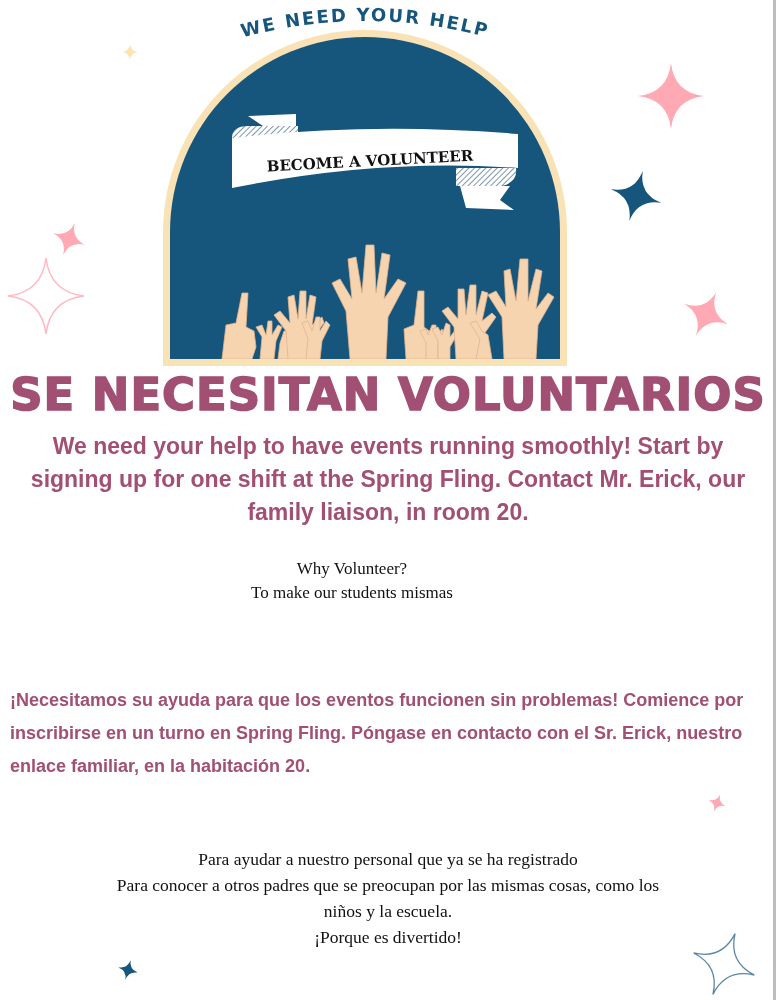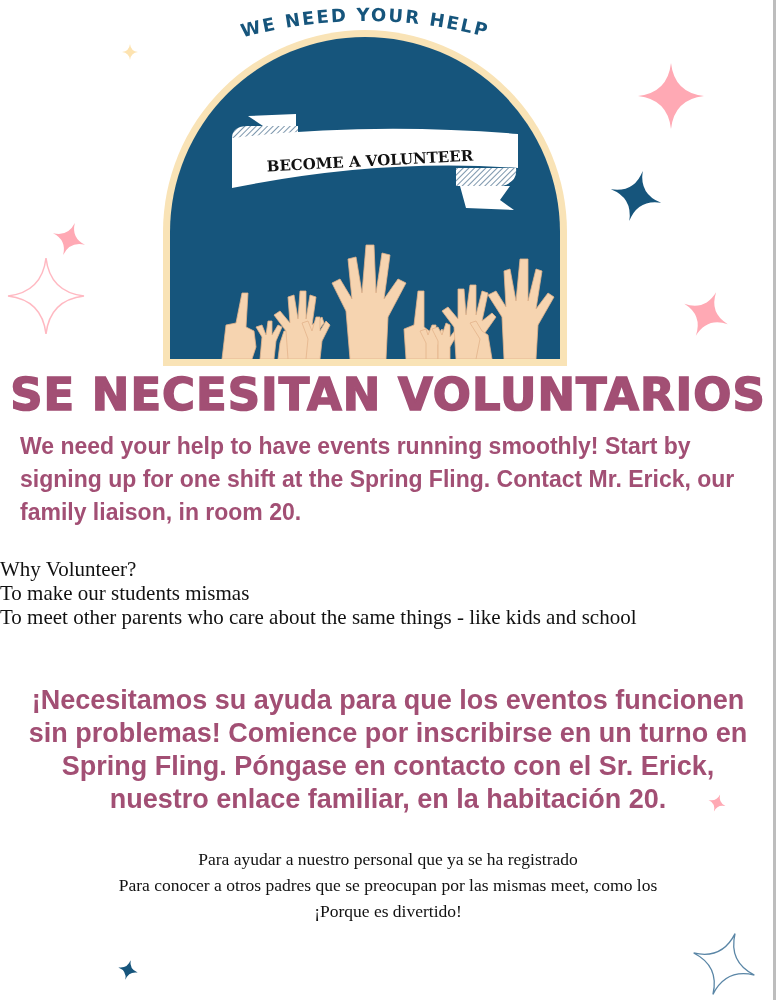--- a/index.html
+++ b/index.html
@@ -29,31 +29,31 @@
       position: absolute; left: 170px; top: 235px; width: 390px; height: 124px;
     }
     .title {
       position: absolute; left: 0; top: 366px; width: 776px; text-align: center;
       font-family: "DejaVu Sans", sans-serif; font-weight: 900; font-size: 44px;
       color: #a24f74; letter-spacing: 1px; line-height: 58px;
       transform: scaleX(1.02);
       -webkit-text-stroke: 1.5px #a24f74;
     }
     .intro-en {
-      position: absolute; left: 20px; top: 430px; width: 736px; 
+      position: absolute; left: 20px; top: 430px; width: 736px; text-align: center;
       font-family: "Liberation Sans", sans-serif; font-weight: bold; font-size: 23px;
       line-height: 33px; color: #a24f74;
     }
     .why {
-      position: absolute; left: 0; top: 557px; width: 704px; 
-      font-family: "Liberation Serif", serif; font-size: 21px; line-height: 24px; color: #111;
+      position: absolute; left: 0; top: 557px; width: 704px; text-align: center;
+      font-family: "Liberation Serif", serif; font-size: 17px; line-height: 24px; color: #111;
     }
     .intro-es {
-      position: absolute; left: 10px; top: 684px; width: 756px; text-align: center;
-      font-family: "Liberation Sans", sans-serif; font-weight: bold; font-size: 27px;
+      position: absolute; left: 10px; top: 684px; width: 756px; 
+      font-family: "Liberation Sans", sans-serif; font-weight: bold; font-size: 18px;
       line-height: 33px; color: #a24f74;
     }
     .why-es {
       position: absolute; left: 0; top: 846px; width: 776px; text-align: center;
       font-family: "Liberation Serif", serif; font-size: 17.5px; line-height: 26px; color: #111;
     }
     .why div, .why-es div { white-space: nowrap; }
     .sparkle { position: absolute; }
   </style>
 </head>
@@ -143,22 +143,22 @@
   <path d="M40 2 Q44 36 78 40 Q44 44 40 78 Q36 44 2 40 Q36 36 40 2 Z" fill="none" stroke="#5a86a6" stroke-width="1.5" transform="rotate(20 40 40)"></path>
 </svg>
 
 <div class="title">SE NECESITAN VOLUNTARIOS</div>
 
 <div class="intro-en">We need your help to have events running smoothly! Start by signing up for one shift at the Spring Fling. Contact Mr. Erick, our family liaison, in room 20.</div>
 
 <div class="why">
   <div>Why Volunteer?</div>
   <div>To make our students mismas</div>
-  <div>To meet other parents who care about the same things - like kids and school</div>
 </div>
 
 <div class="intro-es">¡Necesitamos su ayuda para que los eventos funcionen sin problemas! Comience por inscribirse en un turno en Spring Fling. Póngase en contacto con el Sr. Erick, nuestro enlace familiar, en la habitación 20.</div>
 
 <div class="why-es">
   <div>Para ayudar a nuestro personal que ya se ha registrado</div>
-  <div>Para conocer a otros padres que se preocupan por las mismas meet, como los</div>
+  <div>Para conocer a otros padres que se preocupan por las mismas cosas, como los</div>
+  <div>niños y la escuela.</div>
   <div>¡Porque es divertido!</div>
 </div>
 
 </body></html>

